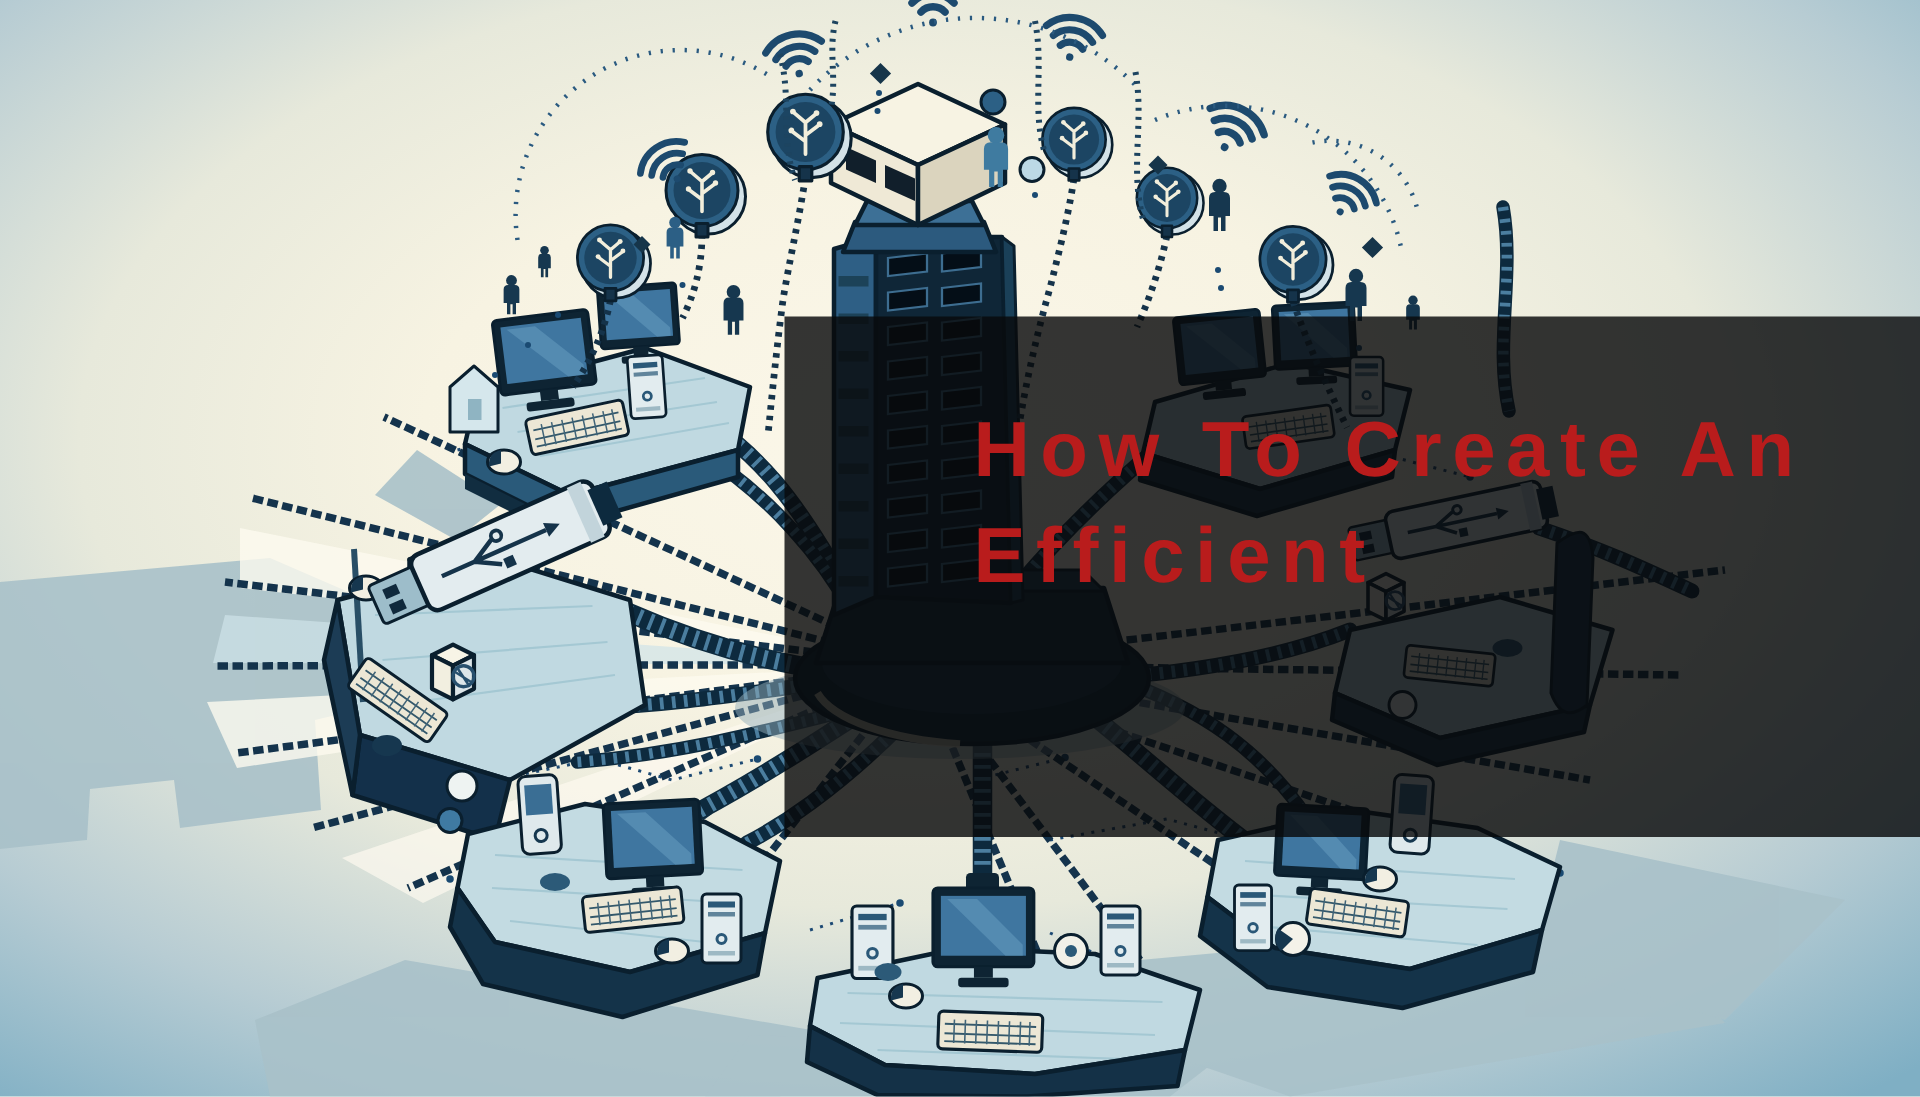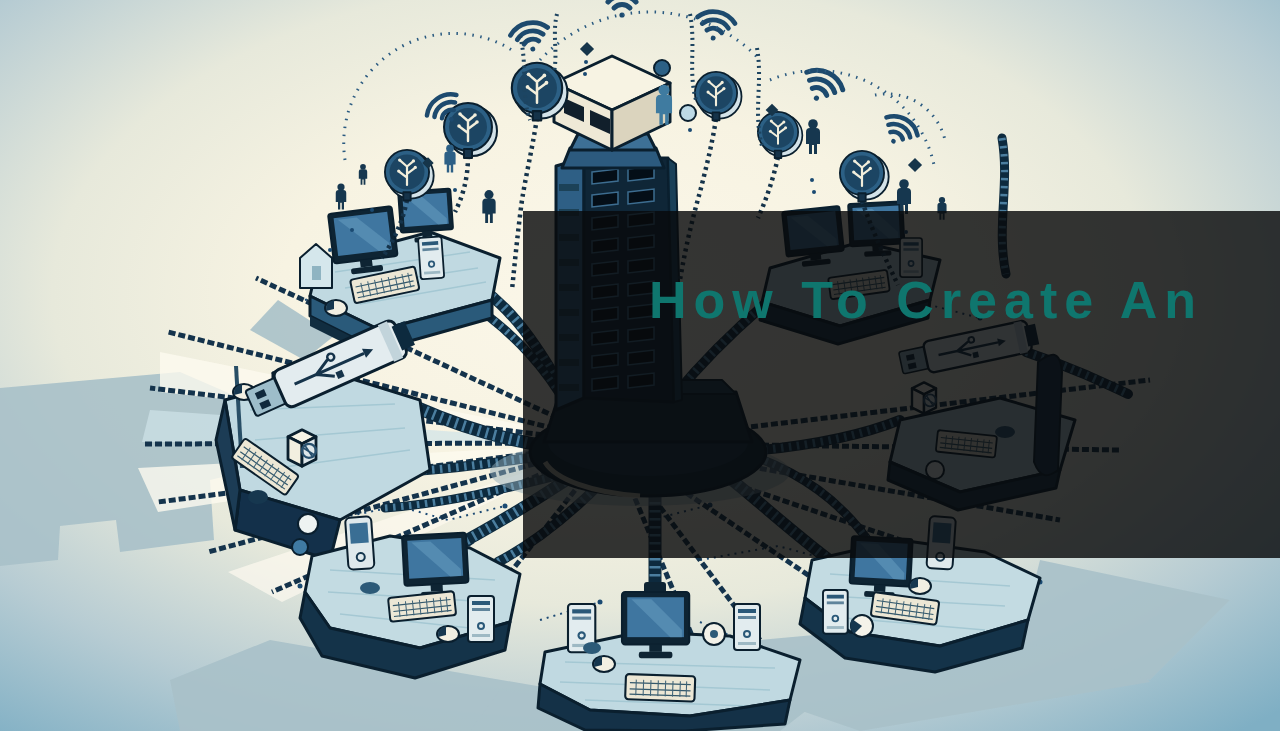--- a/index.html
+++ b/index.html
@@ -16,21 +16,21 @@
   .tdot{fill:#1A4A72;}
   .stem{stroke:#15334A;stroke-width:4.5;fill:none;stroke-dasharray:3 4;}
   .arcdot{stroke:#2A5A80;stroke-width:3;fill:none;stroke-dasharray:1.5 6.5;}
   .squig{stroke:#1D4460;stroke-width:4;fill:none;stroke-dasharray:2 4;}
   .hatch{stroke:#9EC4D0;stroke-width:1.5;opacity:.8;}
   .shadow{fill:#A9C1C9;}
   
   .overlay{position:absolute;left:523px;top:211px;width:757px;height:347px;
            background:rgba(8,10,11,0.82);}
   .title{margin:0;padding:54px 10px 0 126px;font-size:52px;line-height:71px;
-         font-weight:700;letter-spacing:7px;color:#0f766e;white-space:nowrap;}
+         font-weight:700;letter-spacing:7px;color:#b91c1c;white-space:nowrap;}
   .title span{display:block;}
 </style>
 </head>
 <body>
 
 <div class="stage">
 <svg width="1280" height="731" viewBox="0 0 1280 731">
   <defs>
     <radialGradient id="bg" cx="47%" cy="40%" r="78%">
       <stop offset="0%" stop-color="#FBF7E9"></stop>
@@ -436,15 +436,16 @@
     <circle class="tdot" cx="906" cy="232" r="2"></circle>
         <circle class="tdot" cx="690" cy="130" r="2"></circle>
     <circle class="tdot" cx="455" cy="190" r="2"></circle>
         <circle class="tdot" cx="330" cy="250" r="2"></circle>
   </g>
 </svg>
 
   <div class="overlay">
     <h1 class="title">
       <span>How To Create An</span>
+      <span>Efficient</span>
     </h1>
   </div>
 </div>
 
 </body></html>

